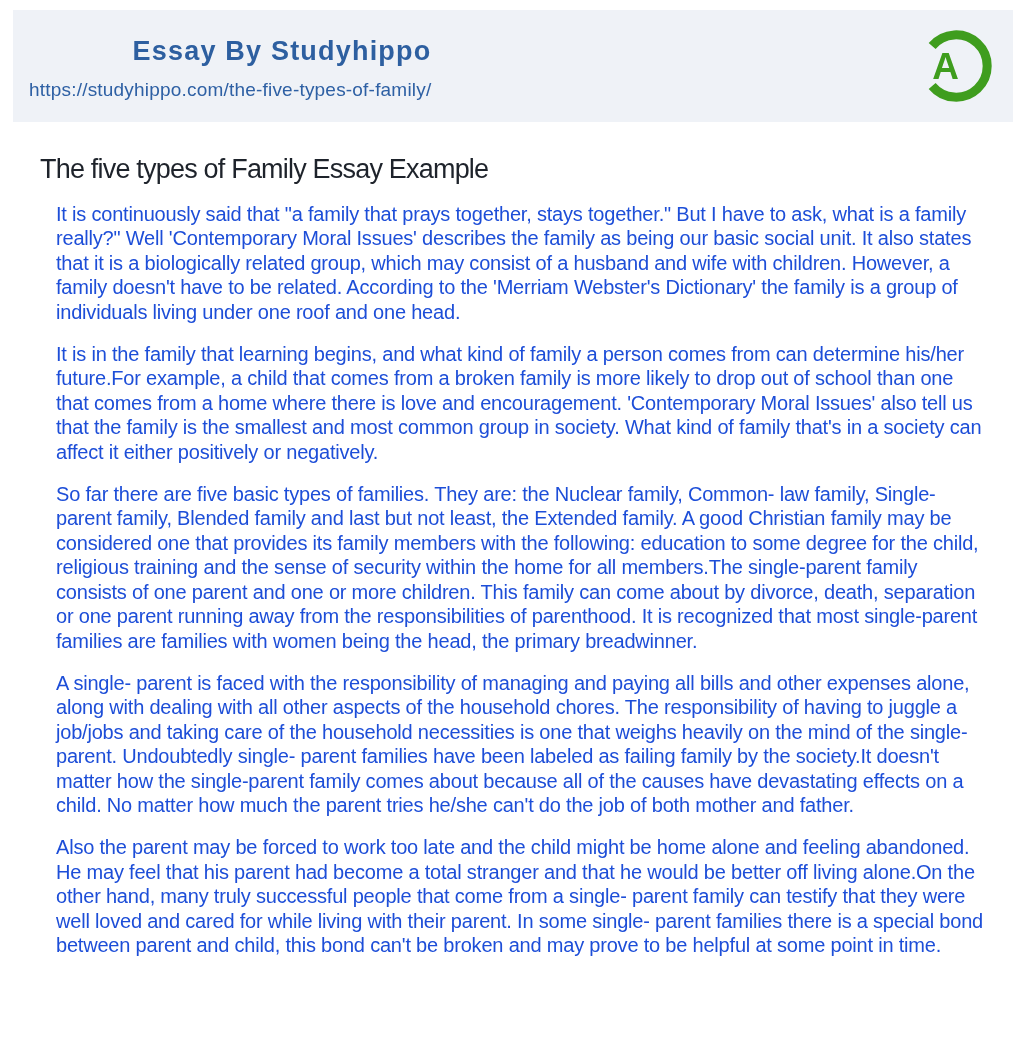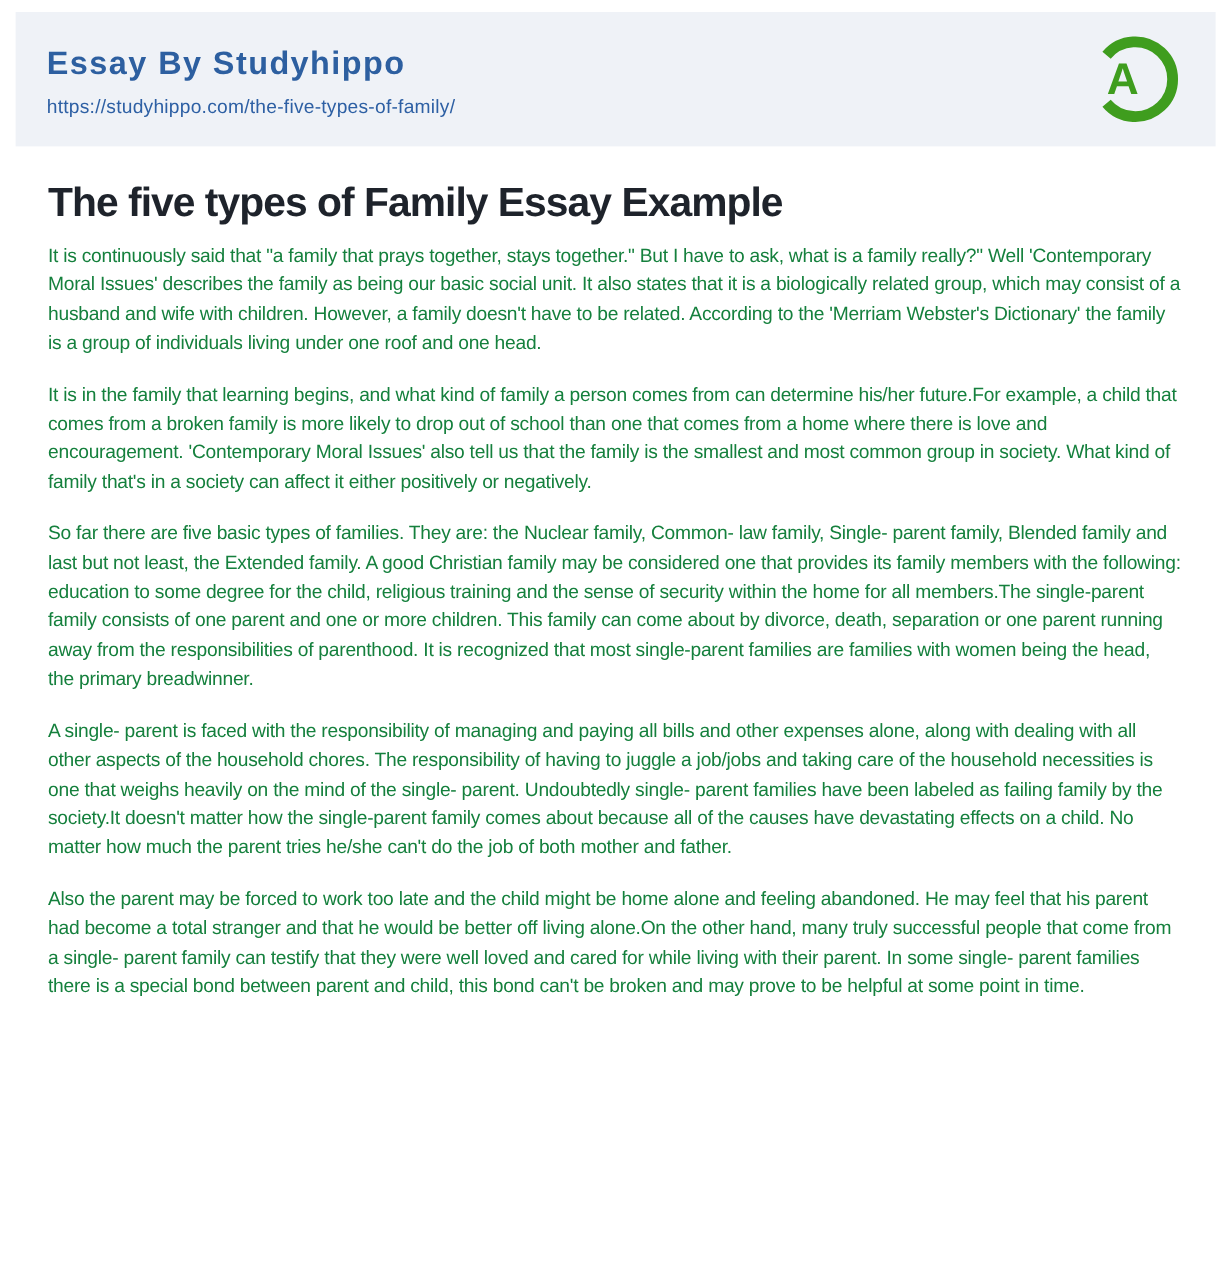--- a/index.html
+++ b/index.html
@@ -16,57 +16,58 @@
     overflow: hidden;
   }
   
   .header-card {
     margin: 10px 11px 0 13px;
     height: 112px;
     background: #eff2f7;
     display: flex;
     align-items: center;
     justify-content: space-between;
-    padding: 0 26px;
+    padding: 0 16px;
     box-sizing: border-box;
+    text-align: right;
   }
   .header-text { display: flex; flex-direction: column; padding-top: 4px; }
   .site-title {
     color: #2d5fa0;
     font-size: 27px;
     font-weight: bold;
     letter-spacing: 1.2px;
     text-decoration: none;
     margin-bottom: 12px;
     cursor: pointer;
   }
   .page-url {
     color: #2e60a4;
-    font-size: 16px;
+    font-size: 19px;
     letter-spacing: 0.2px;
     text-decoration: none;
     cursor: pointer;
   }
   .logo-wrap { width: 82px; height: 82px; flex: 0 0 auto; }
   
   .article { padding: 0 40px; }
   .essay-title {
     margin: 27px 0 13px 0;
-    font-size: 34px;
+    font-size: 27px;
     line-height: 40px;
-    font-weight: bold;
+    font-weight: normal;
     letter-spacing: -0.8px;
     color: #1e232b;
   }
   .para {
-    margin: 0 0 18px 0;
-    font-size: 16px;
+    margin: 0 0 18px 16px;
+    font-size: 20px;
     line-height: 24.4px;
     letter-spacing: -0.2px;
-    color: #15803d;
+    color: #1d4ed8;
     max-width: 948px;
   }
 </style>
 </head>
 <body>
 
 <div class="page">
 
   <header class="header-card">
     <div class="header-text">

